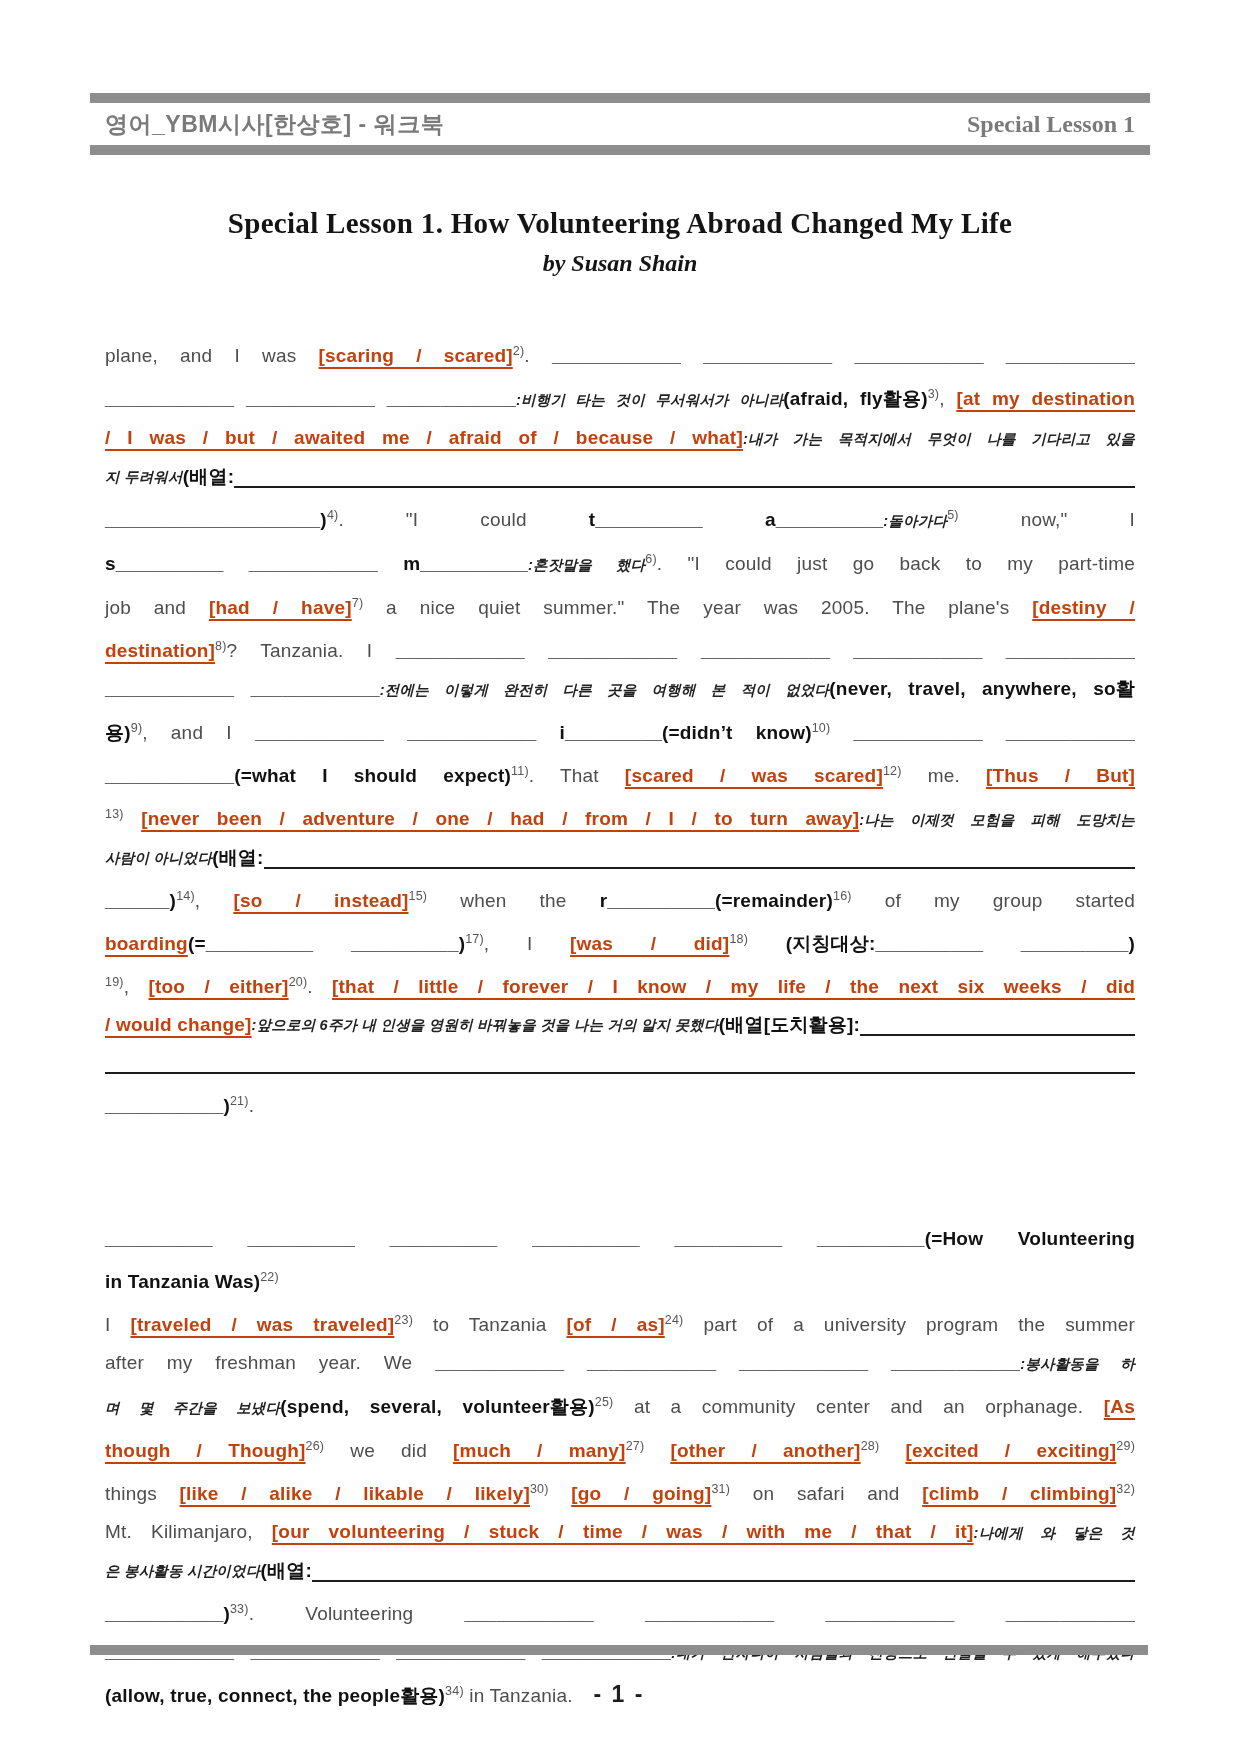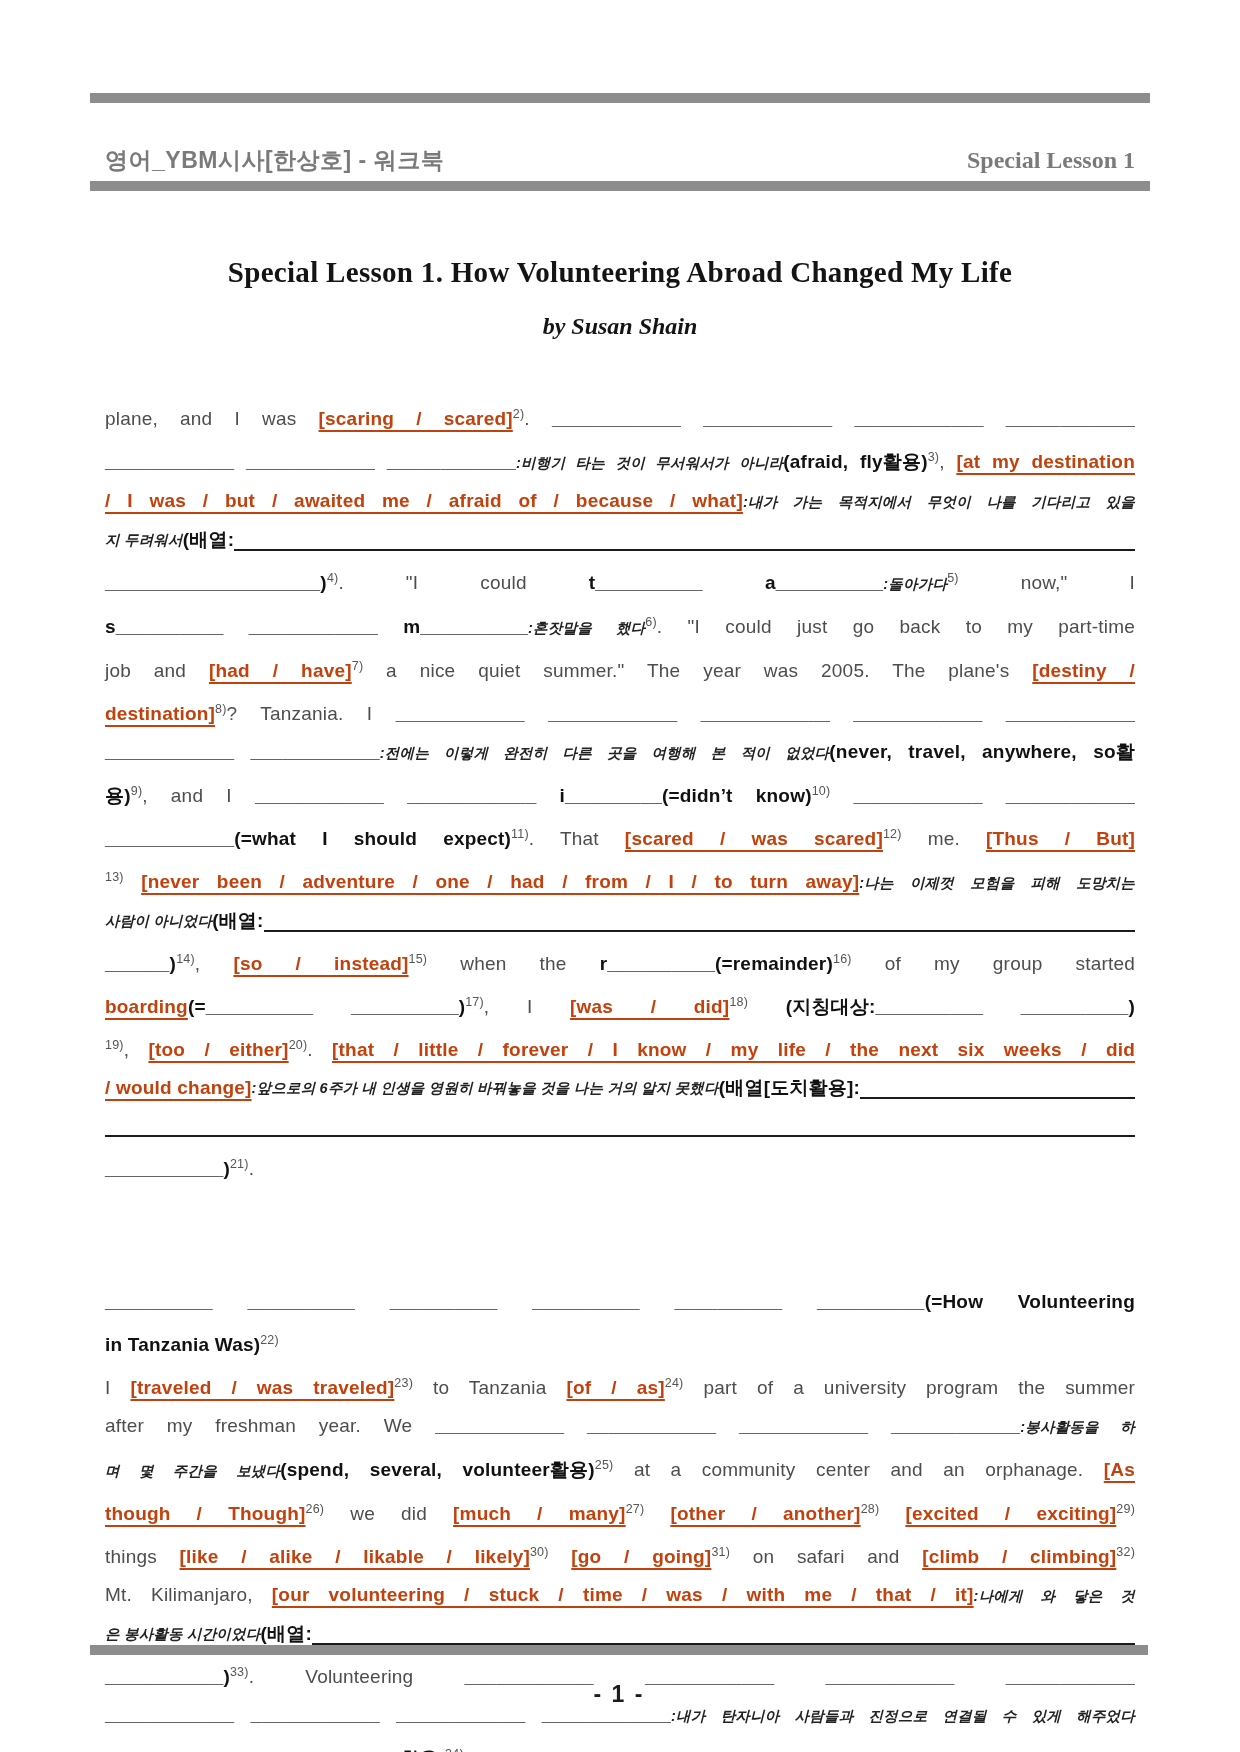--- a/index.html
+++ b/index.html
@@ -9,32 +9,32 @@
     background: #ffffff;
     position: relative;
     font-family: "Liberation Sans", "DejaVu Sans", sans-serif;
     overflow: hidden;
   }
   .page { padding: 0 105px; }
 
   
   .header { padding-top: 93px; }
   .hbar { height: 10px; background: #8d8d8d; margin: 0 -15px; }
-  .hrow { display: flex; justify-content: space-between; align-items: center; height: 42px; margin-top: 36px; }
+  .hrow { display: flex; justify-content: space-between; align-items: center; height: 42px; }
   .hleft { font-size: 23px; font-weight: 700; color: #7a7a7a; letter-spacing: 0.5px; }
   .hright { font-family: "Liberation Serif", "DejaVu Serif", serif; font-size: 24px; font-weight: 700; color: #7a7a7a; }
 
   
   .title {
-    margin-top: 65px; text-align: center;
+    margin-top: 52px; text-align: center;
     font-family: "Liberation Serif", "DejaVu Serif", serif;
     font-size: 29px; font-weight: 700; color: #141414; letter-spacing: 0.3px;
   }
   .author {
-    margin-top: 24px; text-align: center;
+    margin-top: 10px; text-align: center;
     font-family: "Liberation Serif", "DejaVu Serif", serif;
     font-size: 24px; font-weight: 700; font-style: italic; color: #141414;
   }
 
   
   .bodywrap { margin-top: 55px; }
   .block + .block { margin-top: 95px; }
   .line { min-height: 38px; line-height: 38px; font-size: 19px; color: #4d4d4d; letter-spacing: 0.2px; }
   .line.j { text-align: justify; text-align-last: justify; }
   .line.l { text-align: left; }

